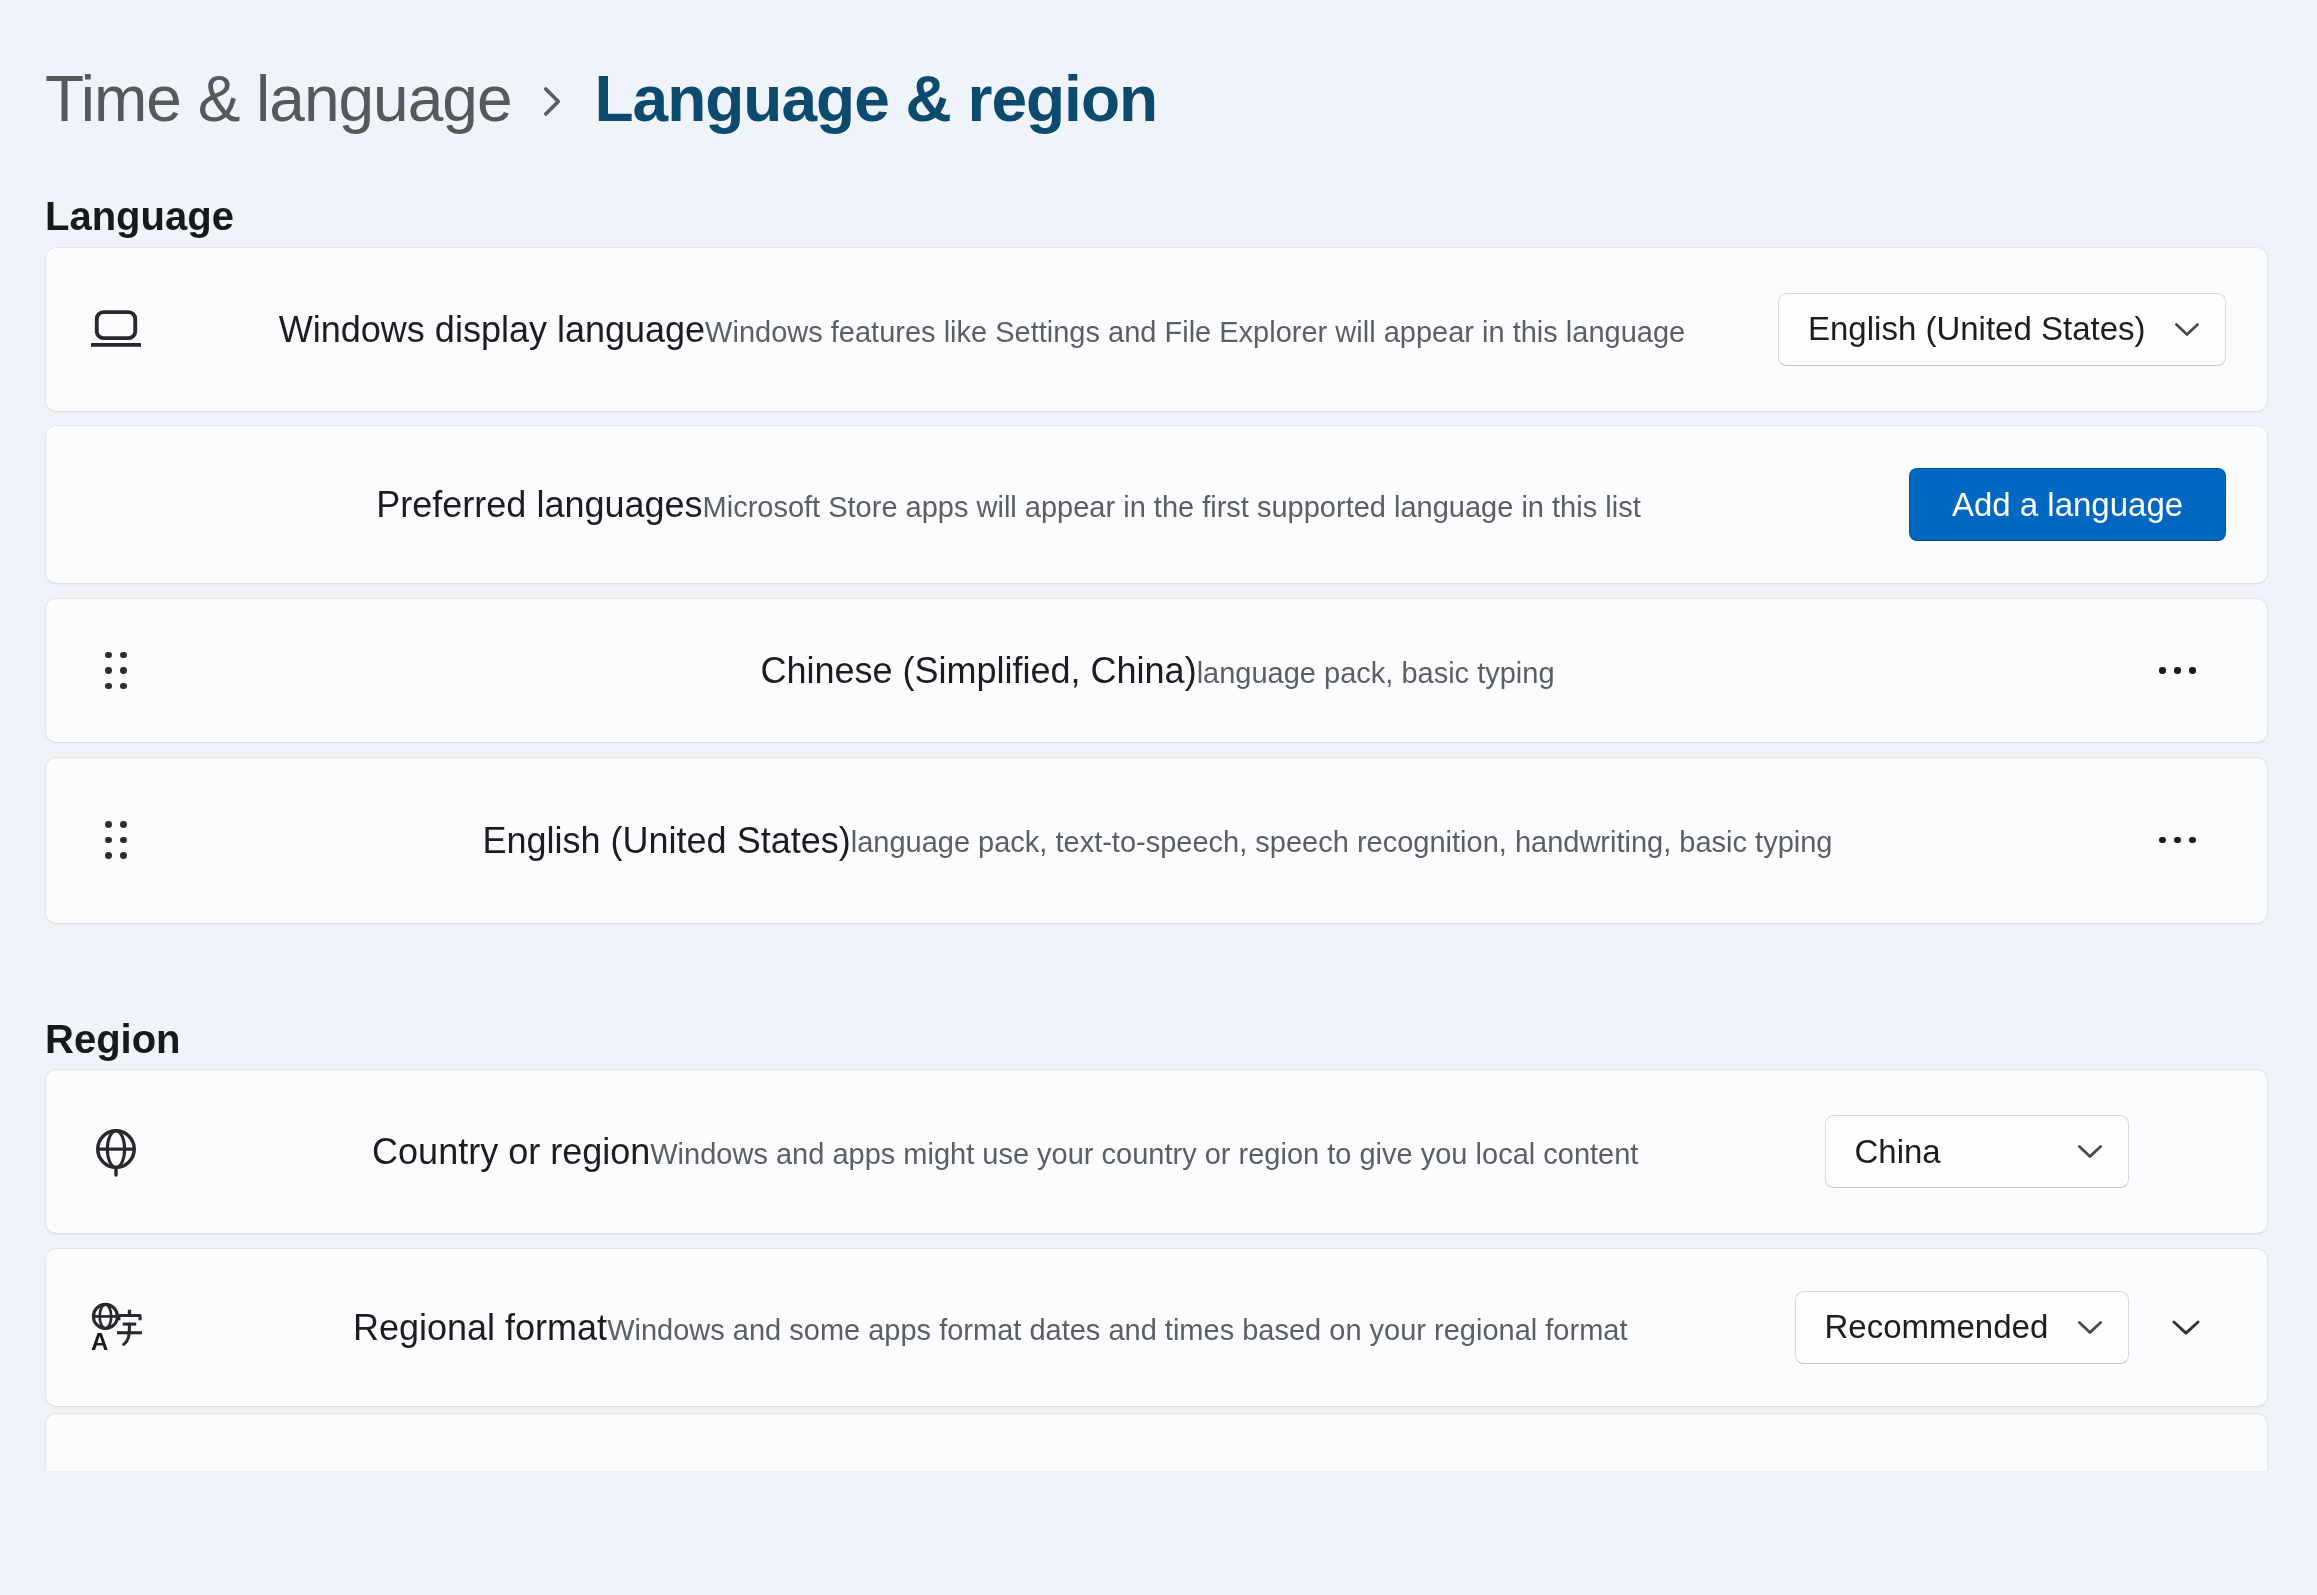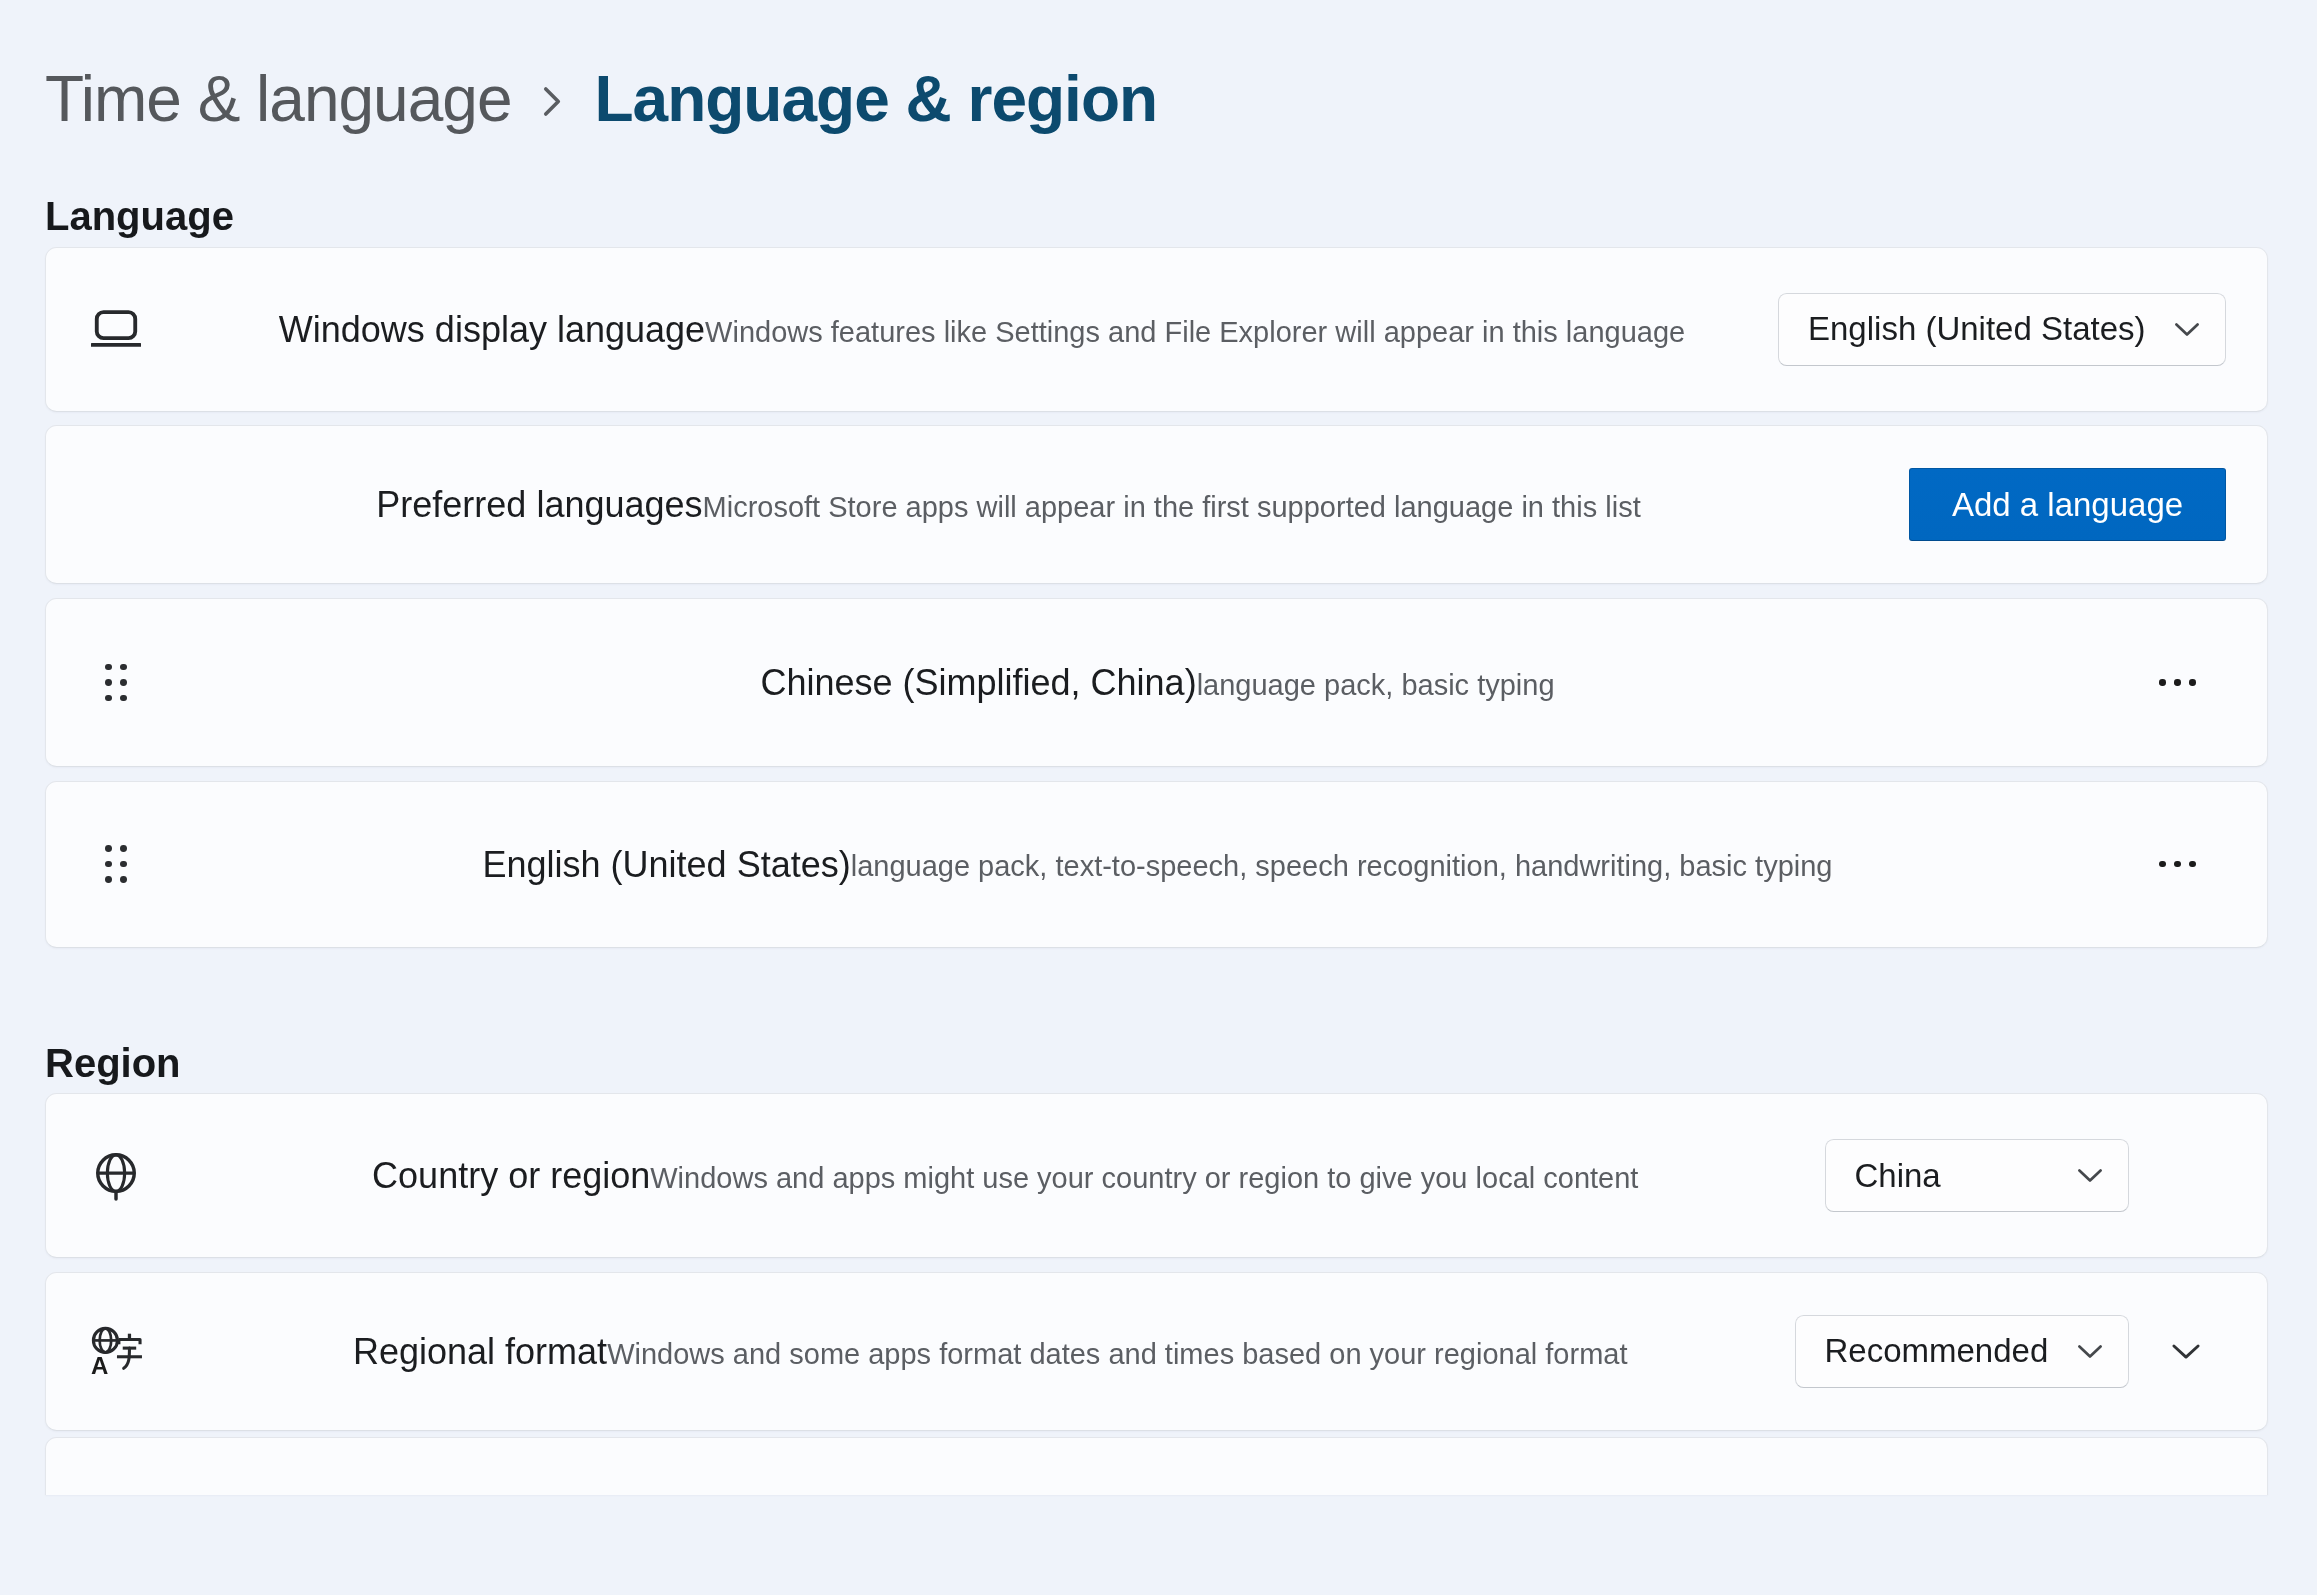--- a/index.html
+++ b/index.html
@@ -28,21 +28,21 @@
     border:1px solid #E3E6EB;
     border-bottom-color:#DCE0E6;
     border-radius:11.6px;
     box-shadow:0 1px 1.9px rgba(40,60,100,0.04);
     display:flex;align-items:center;
     padding-right:41px;
     box-sizing:border-box;
     margin-top:13.6px;
   }
   .card.first{margin-top:0;}
-  .h170{height:165px;} .h164{height:159px;} .h174{height:169px;gap:20px;} .h172{height:167px;}
+  .h170{height:165px;} .h164{height:159px;} .h174{height:145px;gap:20px;} .h172{height:167px;}
   .icon-col{width:140px;min-width:140px;display:flex;align-items:center;justify-content:center;}
   .no-icon{padding-left:62px;}
   .texts{flex:1;display:flex;flex-direction:row;justify-content:center;min-width:0;}
   .row-title{font-size:36px;line-height:43px;color:#1B1D20;}
   .row-sub{font-size:29px;line-height:37px;color:#5B5E63;margin-top:5.8px;}
 
   
   .dropdown{
     height:73px;box-sizing:border-box;
     background:#FDFDFE;
@@ -54,21 +54,21 @@
     cursor:pointer;
   }
   .dd-w462{width:448px;} .dd-w313{width:304px;gap:14px;} .dd-w344{width:334px;}
   .dd-chevron{margin-left:23px;display:flex;align-items:center;}
 
   
   .btn-primary{
     width:317px;height:73px;box-sizing:border-box;
     background:linear-gradient(#0169C4,#0067C0);
     border:1px solid rgba(0,60,110,0.35);border-bottom-color:rgba(0,40,80,0.45);
-    border-radius:3px;
+    border-radius:8px;
     color:#FFFFFF;font-size:33px;
     display:flex;align-items:center;justify-content:center;
     cursor:pointer;
   }
 
   
   .drag-handle{display:grid;grid-template-columns:repeat(2,6.8px);grid-template-rows:repeat(3,6.8px);column-gap:8.7px;row-gap:8.7px;cursor:grab;}
   .drag-handle i{width:6.8px;height:6.8px;border-radius:50%;background:#2B2D30;}
 
   

